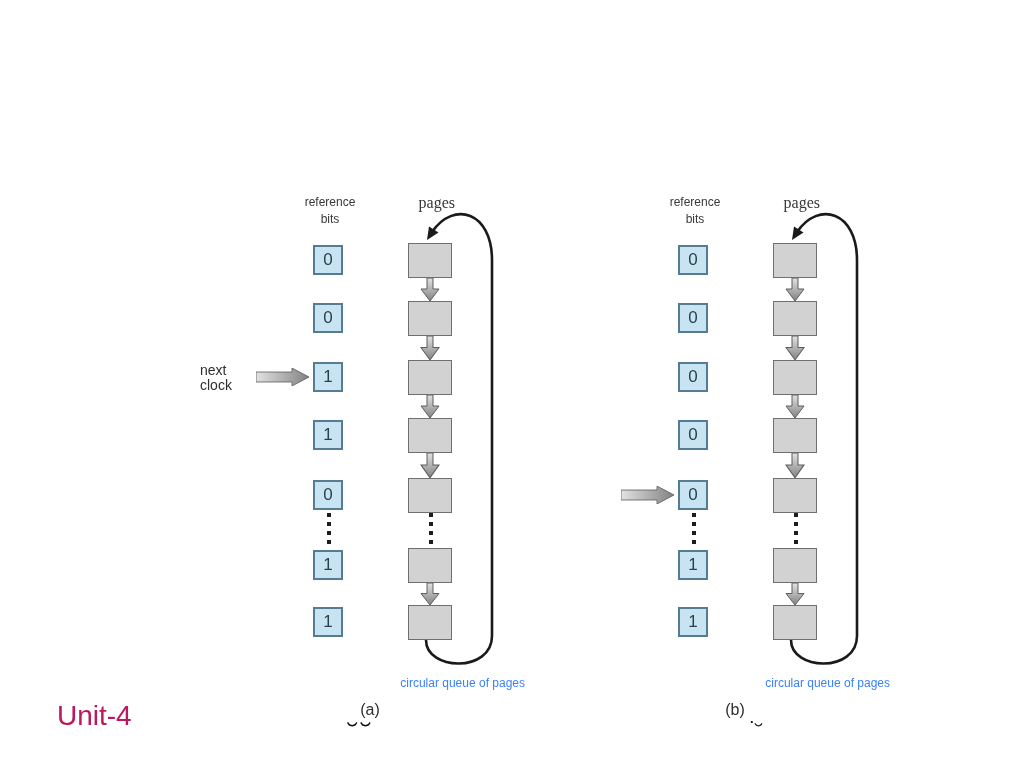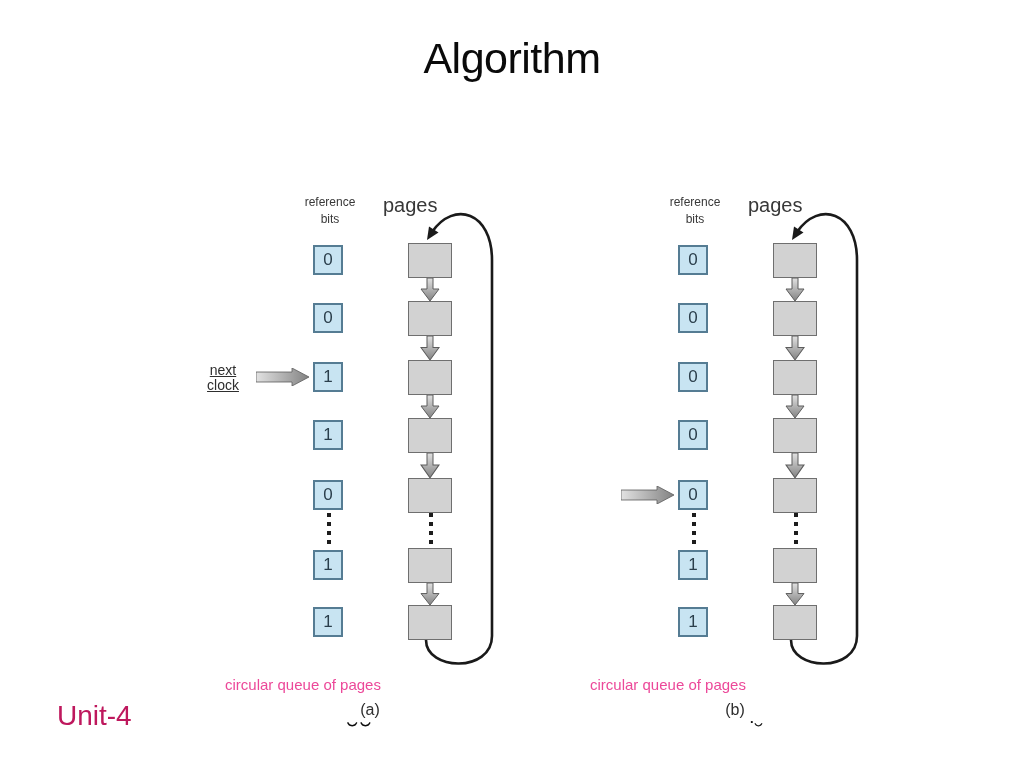--- a/index.html
+++ b/index.html
@@ -14,63 +14,62 @@
   .footer-left{
     position:absolute;left:57px;top:700px;font-size:28px;color:#be185d;
   }
   .diagram{position:absolute;top:190px;width:300px;height:548px;}
   .diagram .rows{position:absolute;left:0;top:0;width:300px;height:548px;}
   .ref-header{
     position:absolute;left:70px;top:4px;width:120px;text-align:center;
     font-size:12px;line-height:17px;color:#383838;
   }
   .pages-header{
-    position:absolute;left:183px;top:4px;width:72px;text-align:left;
-    font-size:20px;color:#383838;
+    position:absolute;left:183px;top:4px;width:72px;text-align:right;
+    font-size:16px;color:#383838;font-family:Liberation Serif, serif;
   }
   .bit-box{
     position:absolute;width:26px;height:26px;
     background:var(--bit-fill,#c8e4f2);border:2px solid var(--bit-border,#557c93);
     display:flex;align-items:center;justify-content:center;
     font-size:17px;color:var(--bit-text,#2b3f4c);
   }
   .page-box{
     position:absolute;width:42px;height:33px;
     background:var(--page-fill,#d2d2d2);border:1px solid var(--page-border,#6f6f6f);
   }
   .down-arrow{position:absolute;width:22px;}
   .pointer-arrow{position:absolute;width:54px;height:18px;}
   .pointer-label{
-    position:absolute;width:46px;text-align:center;
-    font-size:14px;line-height:15px;color:#2e2e2e;text-decoration:underline;
+    position:absolute;width:46px;
+    font-size:14px;line-height:15px;color:#2e2e2e;
   }
   .dots{position:absolute;display:flex;flex-direction:column;gap:5px;}
   .dots i{width:4px;height:4px;background:#1c1c1c;display:block;}
   .loop-svg{position:absolute;left:0;top:0;}
   .queue-label{
-    position:absolute;left:25px;top:486px;width:300px;text-align:left;
-    font-size:15px;color:#ec4899;
+    position:absolute;left:25px;top:486px;width:300px;text-align:right;
+    font-size:12px;color:#3b82f6;
   }
   .caption{
     position:absolute;left:50px;top:511px;width:240px;text-align:center;
     font-size:16px;color:#2e2e2e;
   }
   .overlap-frag{
     position:absolute;font-weight:bold;color:#0d0d0d;white-space:pre;
   }
   .frag-a{left:147px;top:514px;font-size:17px;letter-spacing:3px;}
   .frag-b{left:185px;top:519px;font-size:13px;letter-spacing:1px;}
 </style>
 </head>
 <body>
 
 <div class="slide">
 
   <div class="title">
-    <div>Algorithm</div>
   </div>
 
   <div class="diagram" id="diagram-0" style="left:200px">
     <div class="ref-header">
       <div>reference</div>
       <div>bits</div>
     </div>
     <div class="pages-header">pages</div>
     <svg class="loop-svg" width="300" height="548" viewBox="0 0 300 548">
       <path d="M 226 450 C 226 481 292 483 292 446 L 292 70 C 292 22 254 10 232 42" fill="none" stroke="#1a1a1a" stroke-width="2.6" stroke-linecap="round"></path>

